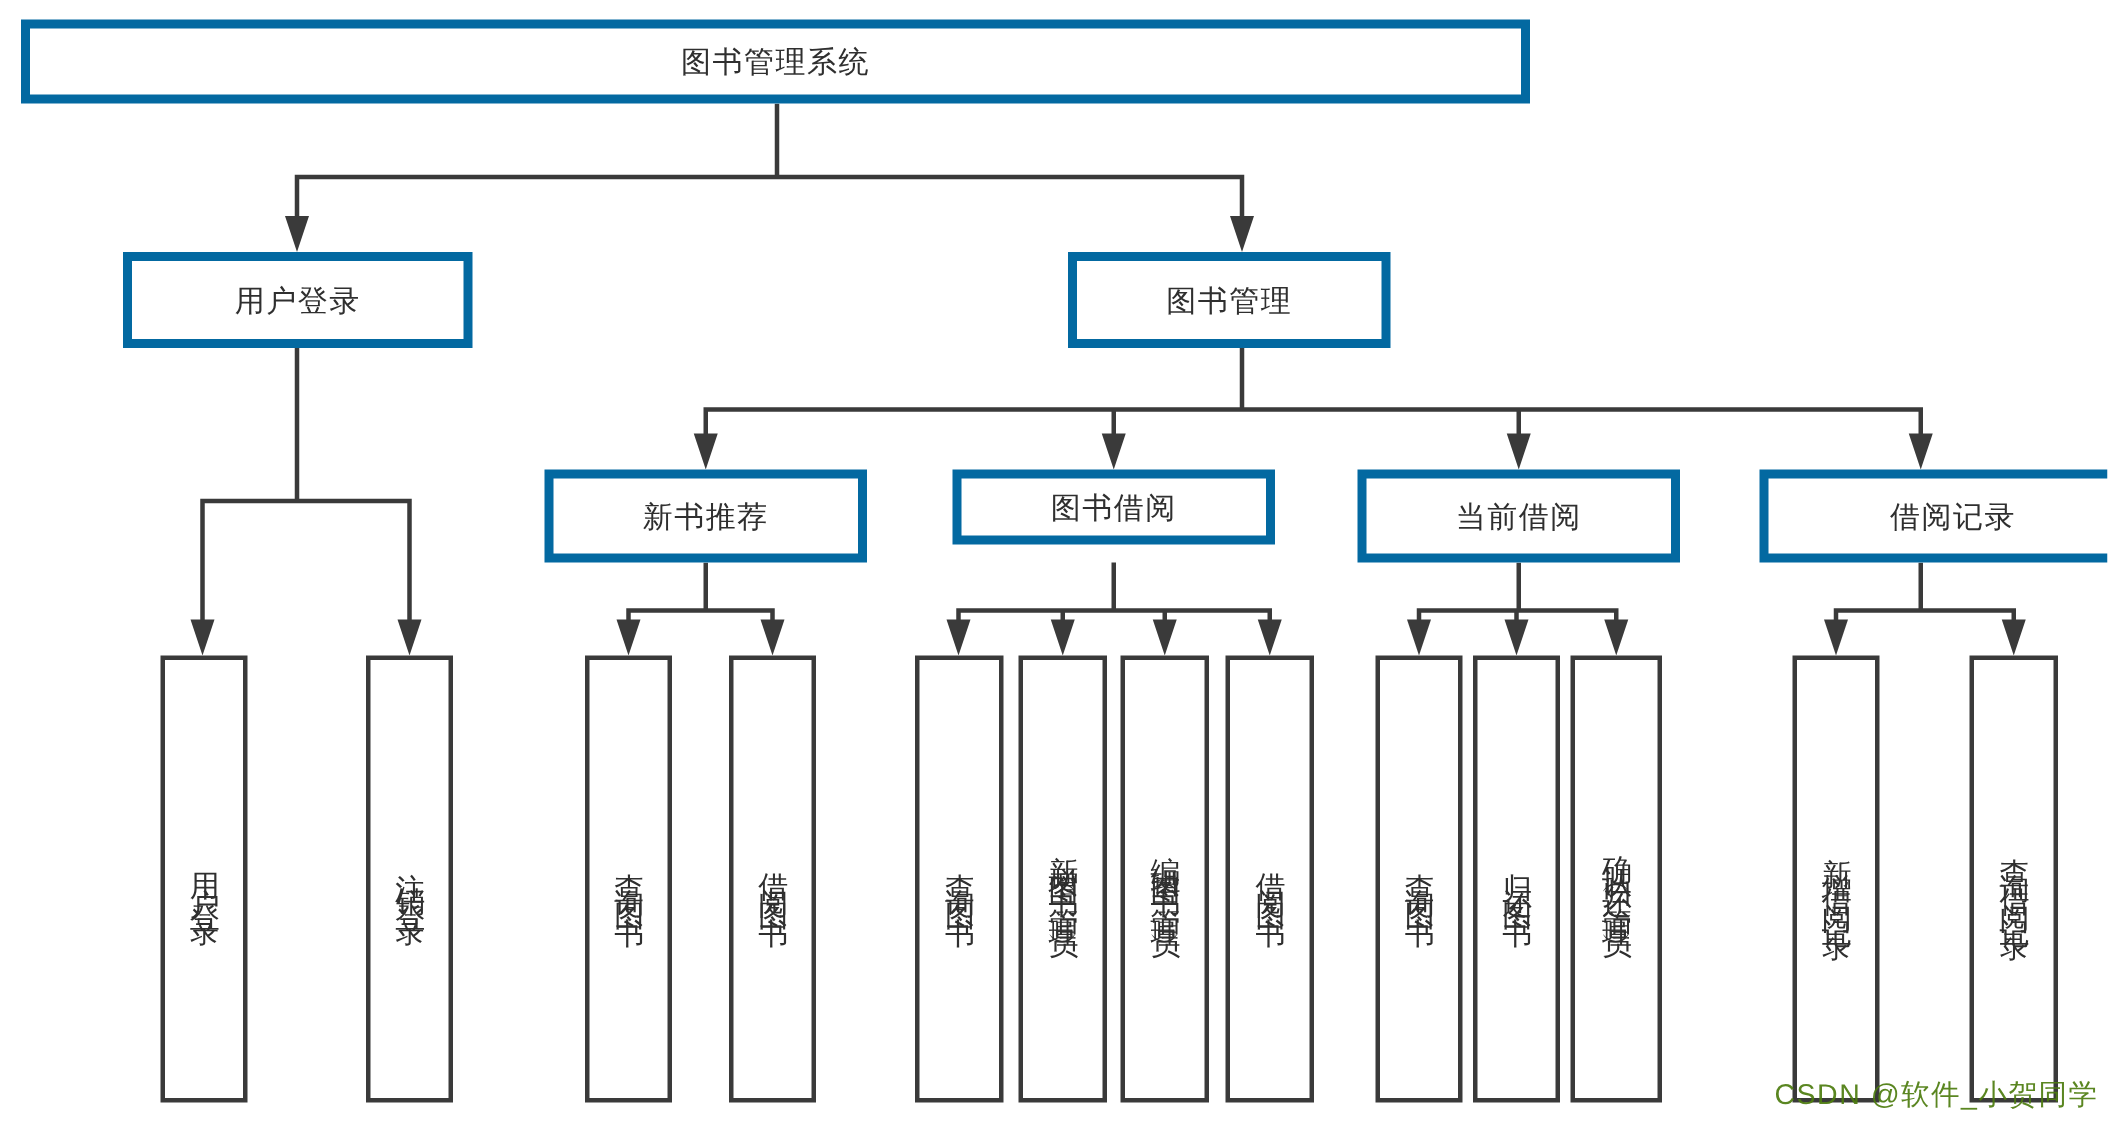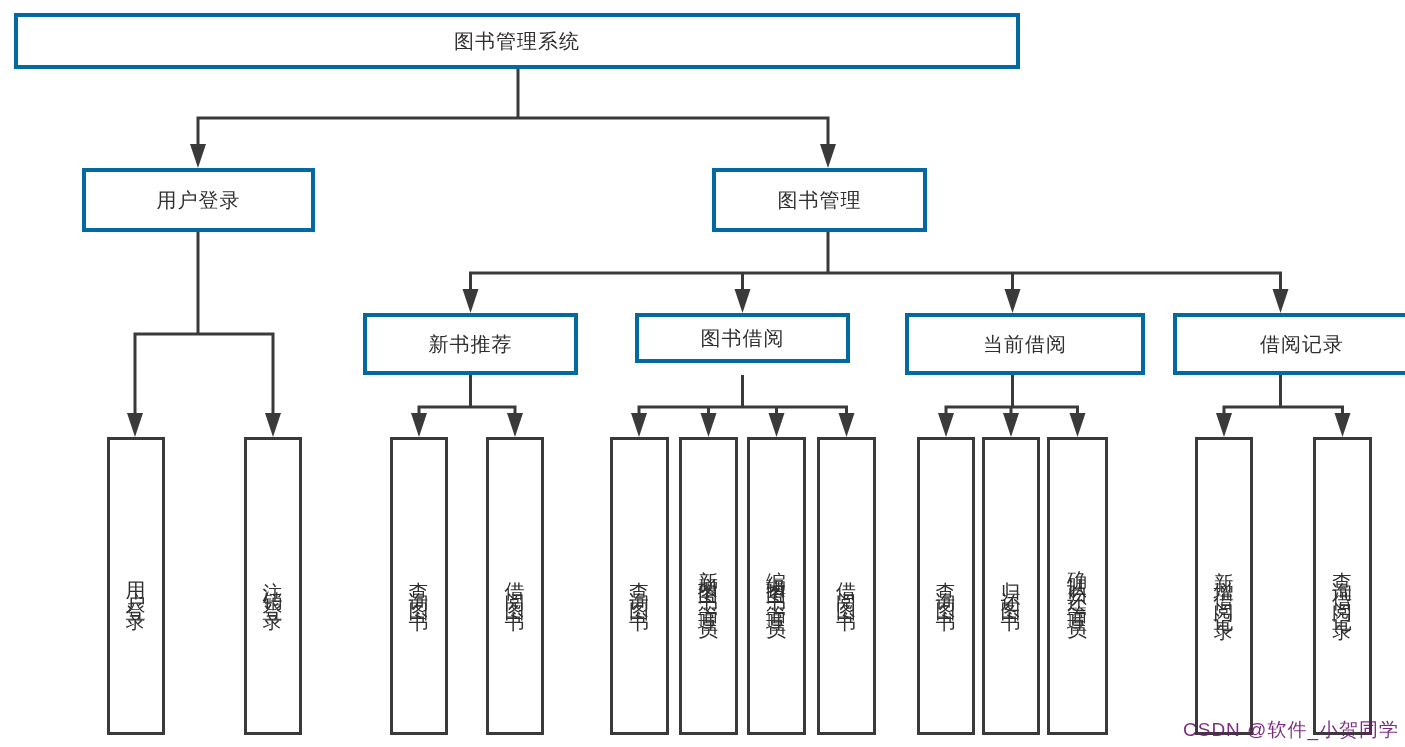--- a/index.html
+++ b/index.html
@@ -2,37 +2,37 @@
 <html><head>
 <meta charset="utf-8">
 <style>
   html,body{margin:0;padding:0;background:#ffffff;}
   #canvas{
     position:relative;width:1405px;height:747px;background:#ffffff;overflow:hidden;
     font-family:"Liberation Sans","DejaVu Sans",sans-serif;color:#2f2f2f;
   }
   svg.edges{position:absolute;left:0;top:0;z-index:0;}
   .hbox{
-    position:absolute;z-index:1;background:#ffffff;border:4px solid #0369a1;
+    position:absolute;z-index:1;background:#ffffff;border:6px solid #0369a1;
     display:flex;align-items:center;justify-content:center;
     font-size:20px;letter-spacing:1px;box-sizing:border-box;
   }
   .vbox{
     position:absolute;z-index:1;top:437px;height:298px;background:#ffffff;
     border:3px solid #3a3a3a;display:flex;align-items:center;justify-content:center;
     box-sizing:border-box;
   }
   .vtext{
     writing-mode:vertical-rl;text-orientation:mixed;
     font-size:20px;letter-spacing:10px;line-height:1;white-space:nowrap;
   }
   .vtext.long{letter-spacing:7px;}
   .watermark{
     position:absolute;z-index:2;left:1183px;top:717px;
-    font-size:19px;letter-spacing:1px;color:#701a75;opacity:0.92;
+    font-size:19px;letter-spacing:1px;color:#4d7c0f;opacity:0.92;
   }
 </style>
 </head>
 <body>
 
 <div id="canvas">
 
   <svg class="edges" width="1405" height="747" viewBox="0 0 1405 747">
     <g stroke="#3a3a3a" stroke-width="3" fill="none">
 
@@ -83,21 +83,21 @@
   <div class="hbox" style="left:712px;top:168px;width:215px;height:64px">
     <span>图书管理</span>
   </div>
 
   <div class="hbox" style="left:363px;top:313px;width:215px;height:62px">
     <span>新书推荐</span>
   </div>
   <div class="hbox" style="left:635px;top:313px;width:215px;height:50px">
     <span>图书借阅</span>
   </div>
-  <div class="hbox" style="left:905px;top:313px;width:240px;height:62px">
+  <div class="hbox" style="left:905px;top:313px;width:215px;height:62px">
     <span>当前借阅</span>
   </div>
   <div class="hbox" style="left:1173px;top:313px;width:258px;height:62px">
     <span>借阅记录</span>
   </div>
 
   <div class="vbox" style="left:107px;width:58px">
     <span class="vtext">用户登录</span>
   </div>
   <div class="vbox" style="left:244px;width:58px">

